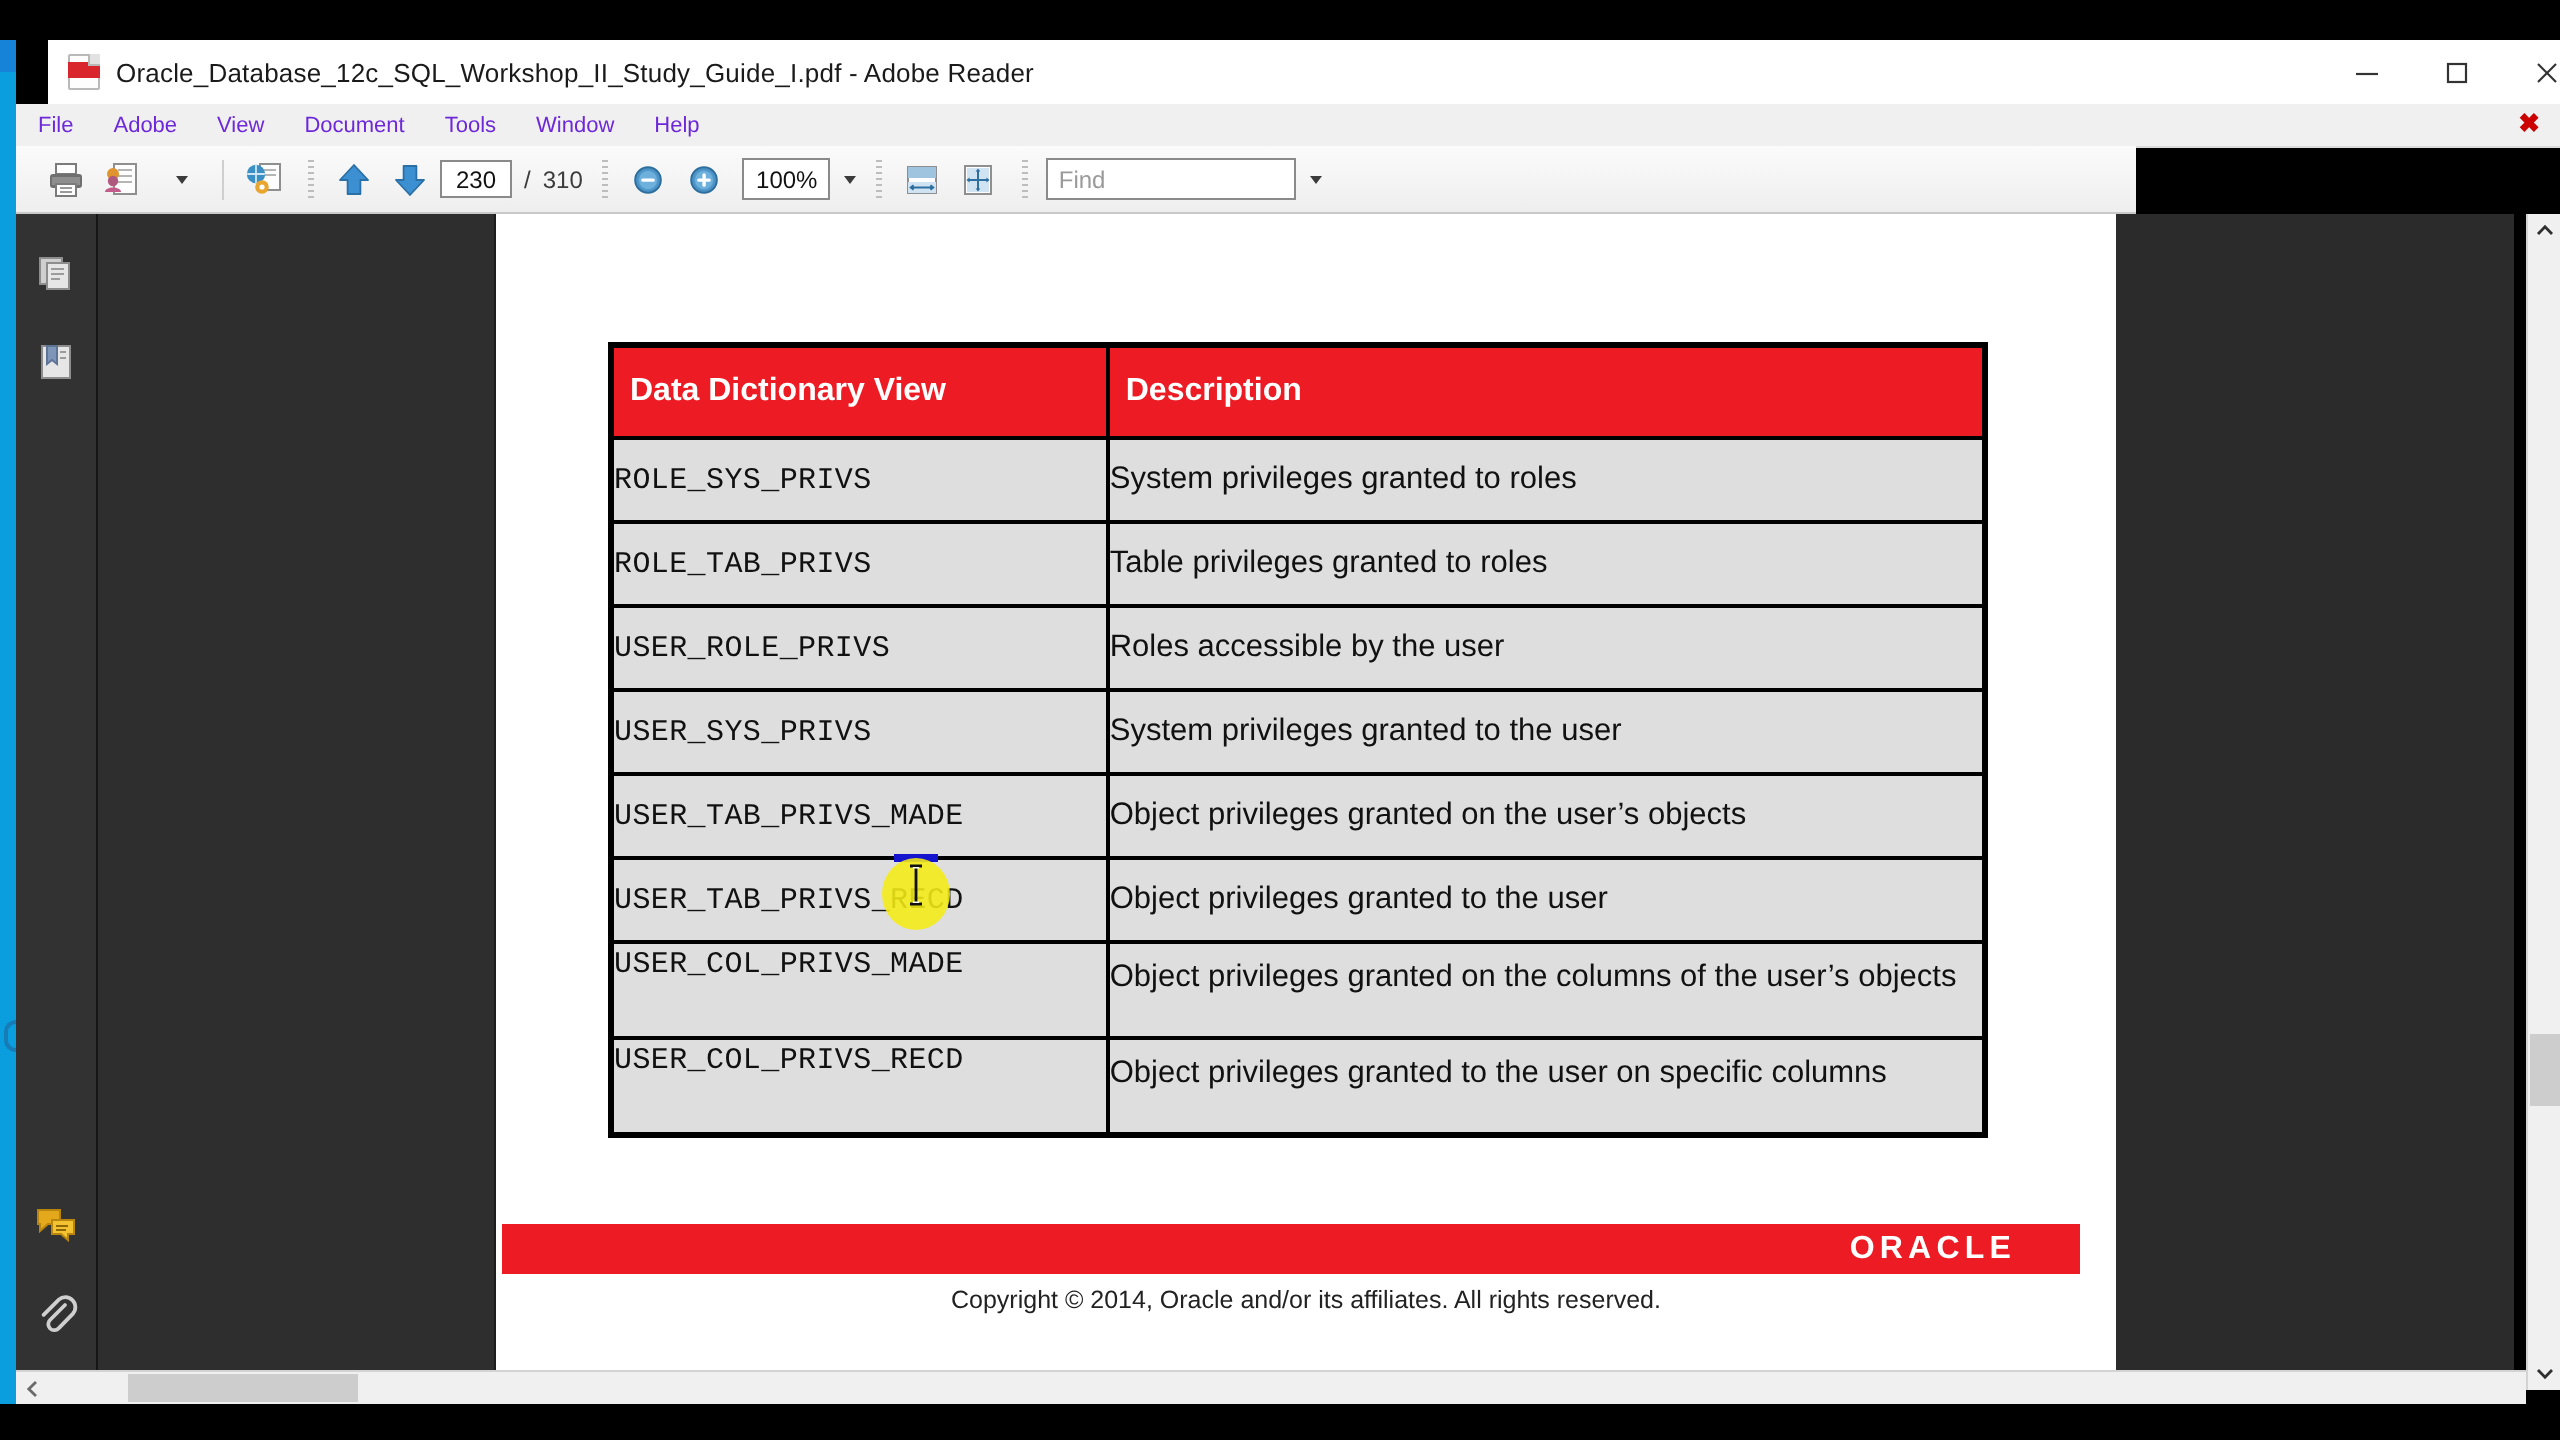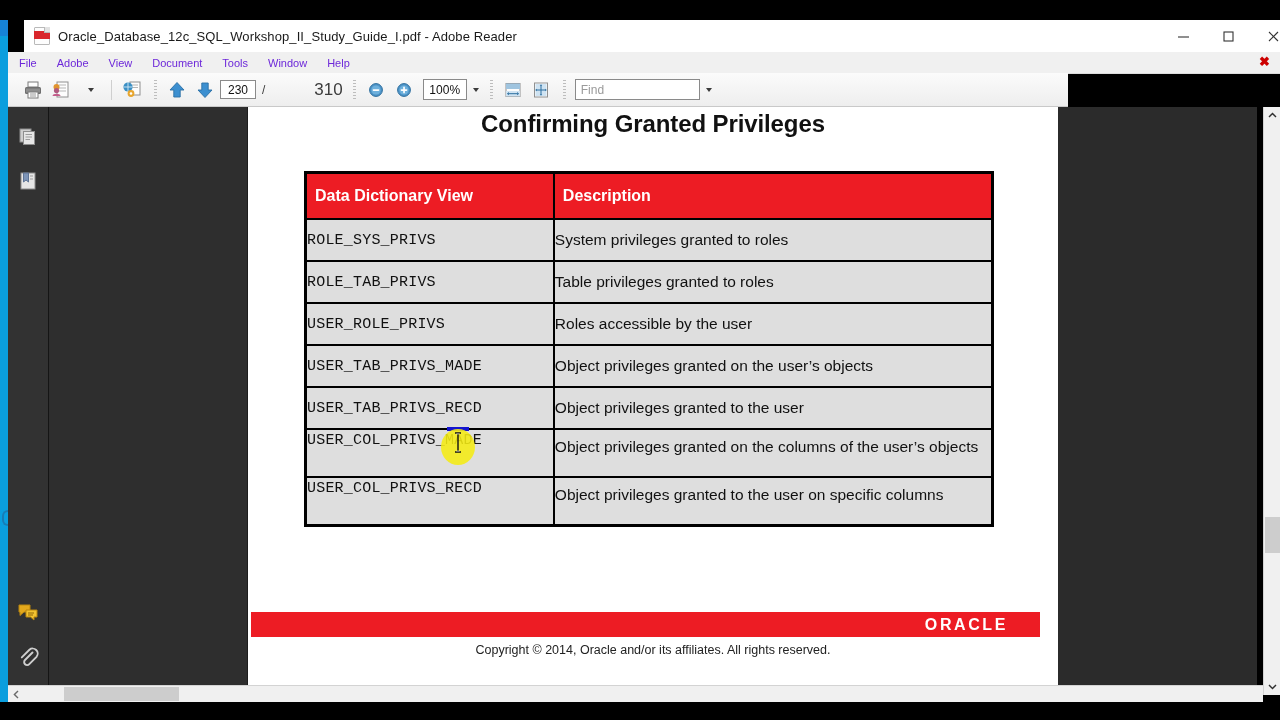--- a/index.html
+++ b/index.html
@@ -84,21 +84,21 @@
   .caret{
     width:0;height:0;border-left:3.5px solid transparent;border-right:3.5px solid transparent;
     border-top:4px solid #3b3b3b;margin-left:3px;
   }
   .pagebox{
     width:36px;height:19px;background:#fff;border:1px solid #8a8a8a;
     display:flex;align-items:center;justify-content:center;
     font-size:12px;color:#111;box-sizing:border-box;
   }
   .pagesep{font-size:12px;color:#3c3c3c;margin:0 6px;}
-  .pagetotal{font-size:17px;color:#3c3c3c;margin-left:43px;}
+  .pagetotal{font-size:12px;color:#3c3c3c;}
   .zoombox{
     width:44px;height:21px;background:#fff;border:1px solid #8a8a8a;
     display:flex;align-items:center;justify-content:center;
     font-size:12px;color:#111;box-sizing:border-box;margin-left:4px;
   }
   .zoomdd{
     width:16px;height:21px;display:flex;align-items:center;justify-content:center;
   }
   .findbox{
     width:125px;height:21px;background:#fff;border:1px solid #8a8a8a;
@@ -433,21 +433,20 @@
       </div>
     </div>
   </div>
 
   <div class="panel"></div>
   <div class="panel-divider"></div>
 
   <div class="doc-area">
     <div class="page">
 
-      <div class="slide-title">Confirming Granted Privileges</div>
 
       <table class="dtable">
         <colgroup>
             <col class="col-a">
             <col class="col-b">
           </colgroup>
         <thead>
           <tr>
             <th>Data Dictionary View</th>
             <th>Description</th>
@@ -458,20 +457,24 @@
             <td class="cell-view">ROLE_SYS_PRIVS</td>
             <td class="cell-desc">System privileges granted to roles</td>
           </tr>
           <tr>
             <td class="cell-view">ROLE_TAB_PRIVS</td>
             <td class="cell-desc">Table privileges granted to roles</td>
           </tr>
           <tr>
             <td class="cell-view">USER_ROLE_PRIVS</td>
             <td class="cell-desc">Roles accessible by the user</td>
+          </tr>
+          <tr>
+            <td class="cell-view">USER_SYS_PRIVS</td>
+            <td class="cell-desc">System privileges granted to the user</td>
           </tr>
           <tr>
             <td class="cell-view">USER_TAB_PRIVS_MADE</td>
             <td class="cell-desc">Object privileges granted on the user’s objects</td>
           </tr>
           <tr>
             <td class="cell-view">USER_TAB_PRIVS_RECD</td>
             <td class="cell-desc">Object privileges granted to the user</td>
           </tr>
           <tr class="tall">

